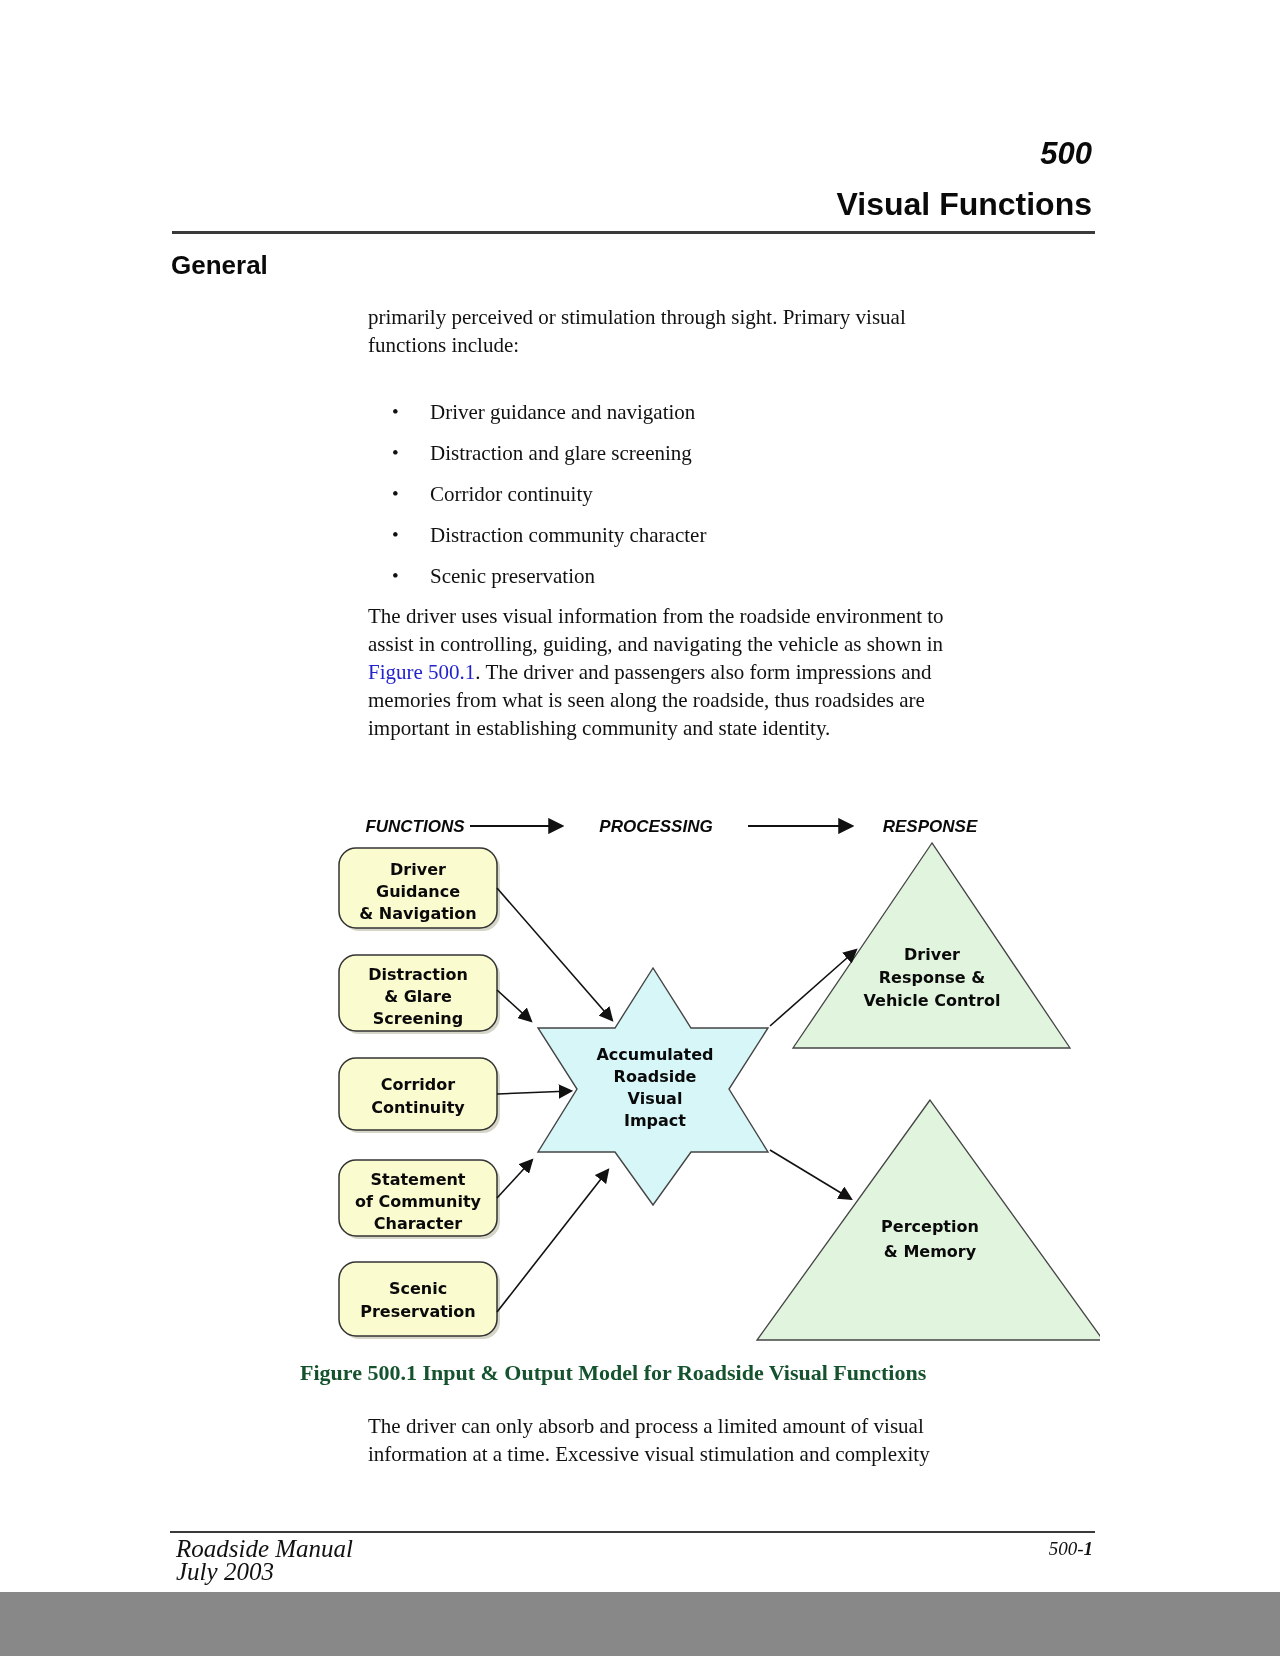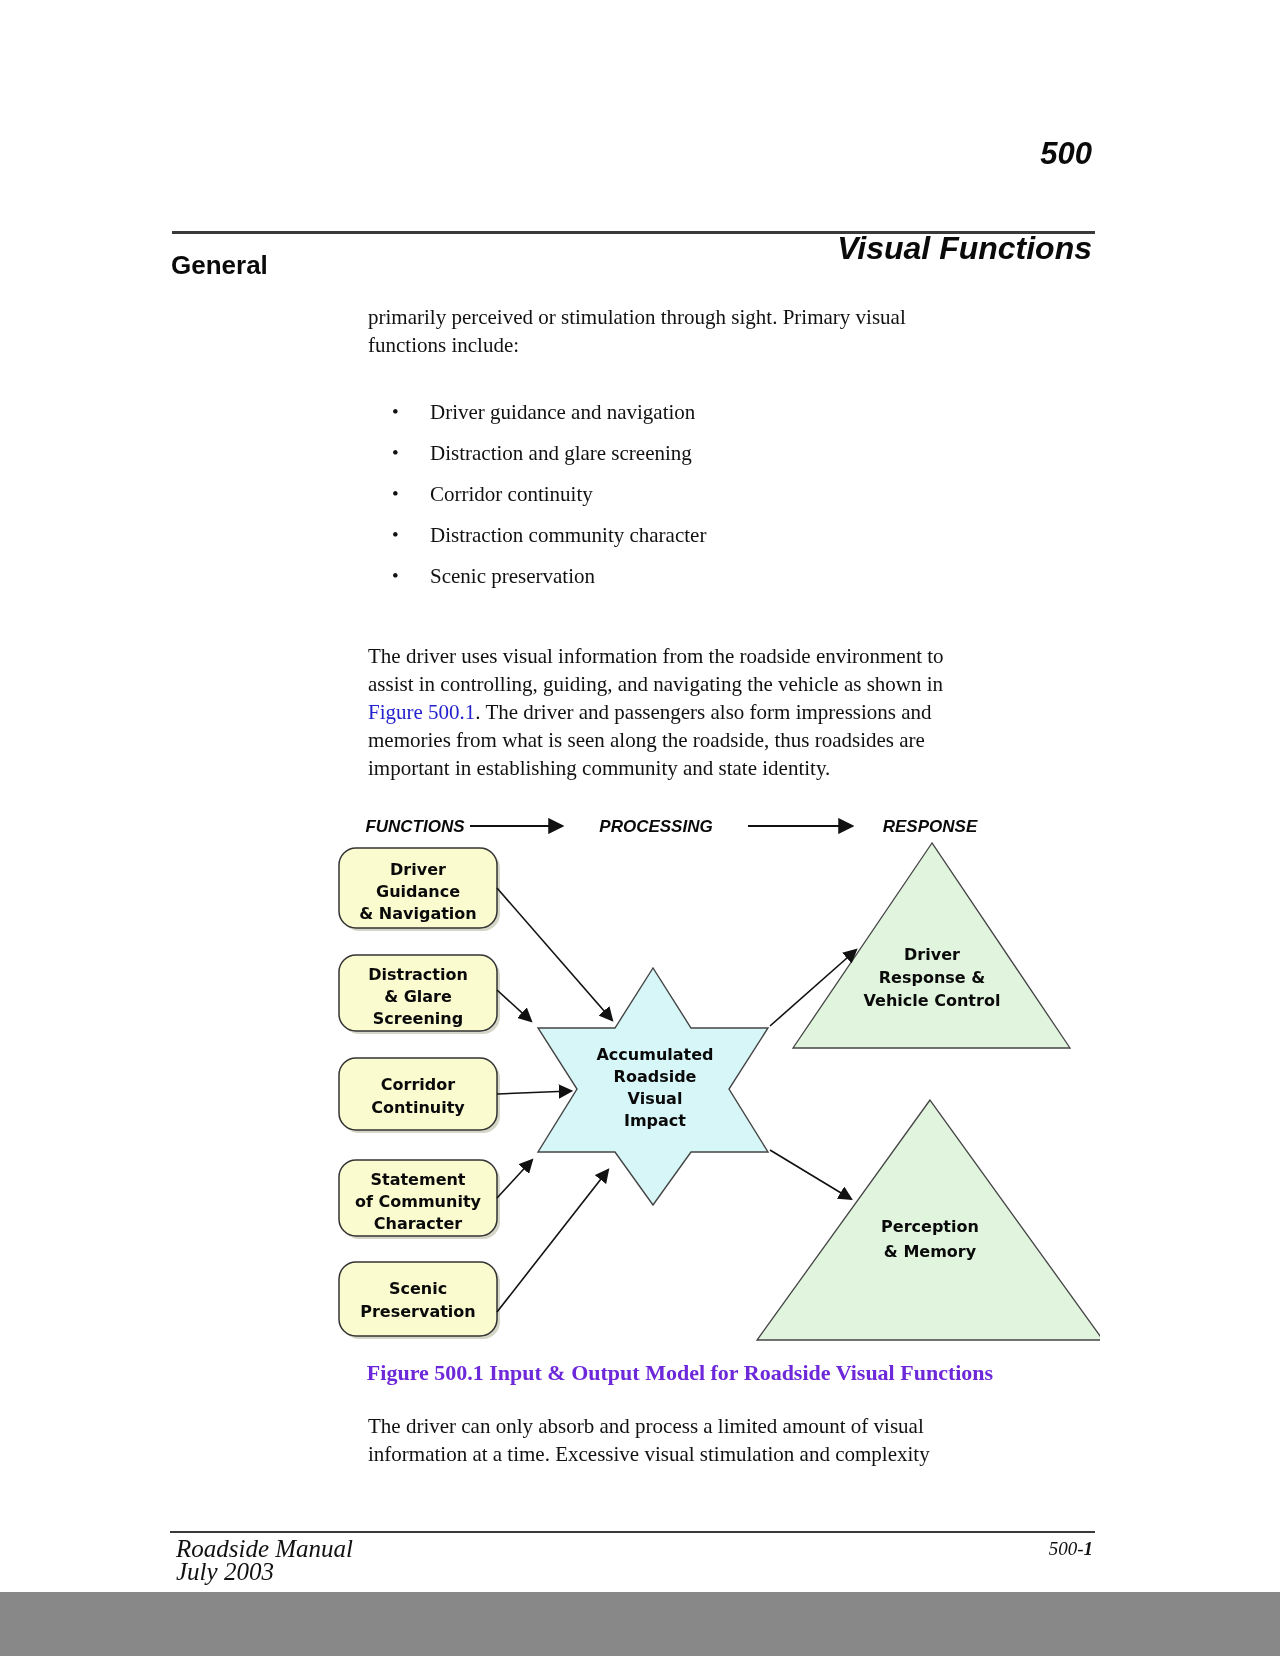--- a/index.html
+++ b/index.html
@@ -5,40 +5,40 @@
   html,body{margin:0;padding:0;background:#888;}
   .page{
     position:relative;width:1280px;height:1592px;background:#ffffff;
     font-family:"Liberation Serif",serif;color:#111;overflow:hidden;
   }
   
   .chap-num{position:absolute;top:136px;left:175px;width:917px;text-align:right;
     font-family:"Liberation Sans",sans-serif;font-weight:bold;font-style:italic;
     font-size:31px;color:#0a0a0a;}
   .chap-title{position:absolute;top:186px;left:175px;width:917px;text-align:right;
-    font-family:"Liberation Sans",sans-serif;font-weight:bold;font-style:italic;
-    font-size:32px;color:#0a0a0a;margin-top:44px;}
+    font-family:"Liberation Sans",sans-serif;font-weight:bold;
+    font-size:32px;color:#0a0a0a;}
   .rule-top{position:absolute;top:231px;left:172px;width:923px;height:3px;background:#3a3a3a;}
   .section-heading{position:absolute;top:250px;left:171px;
     font-family:"Liberation Sans",sans-serif;font-weight:bold;font-size:26px;color:#0a0a0a;}
   
   .bodyline{font-size:21px;line-height:28px;}
   .para{position:absolute;left:368px;width:676px;}
   .p1{top:303px;}
-  .p2{top:642px;}
+  .p2{top:602px;}
   .p3{top:1412px;}
   .bullets{position:absolute;left:368px;top:398px;width:676px;}
   .bullet-item{position:relative;padding-left:62px;margin-bottom:13px;
     font-size:21px;line-height:28px;}
   .bullet-dot{position:absolute;left:24px;top:0;font-size:19px;}
   a.figlink{color:#2323cd;text-decoration:none;cursor:pointer;}
   
   .figure-svg{position:absolute;left:300px;top:800px;}
-  .fig-caption{position:absolute;left:300px;top:1360px;width:760px;text-align:center;
-    font-weight:bold;font-size:22px;color:#6d28d9;}
+  .fig-caption{position:absolute;left:300px;top:1360px;width:760px;
+    font-weight:bold;font-size:22px;color:#14532d;}
   
   .rule-bottom{position:absolute;top:1531px;left:170px;width:925px;height:2px;background:#3a3a3a;}
   .footer-left{position:absolute;left:176px;top:1537px;font-style:italic;font-size:25px;line-height:23px;}
   .footer-right{position:absolute;left:175px;top:1537px;width:918px;text-align:right;
     font-style:italic;font-size:19px;line-height:23px;}
   .pagenum-bold{font-weight:bold;}
   
   .col-label{font-family:"Liberation Sans",sans-serif;font-weight:bold;font-style:italic;
     font-size:17px;fill:#0a0a0a;}
   .node-text{font-family:"DejaVu Sans",sans-serif;font-weight:bold;font-size:16px;fill:#0a0a0a;}

